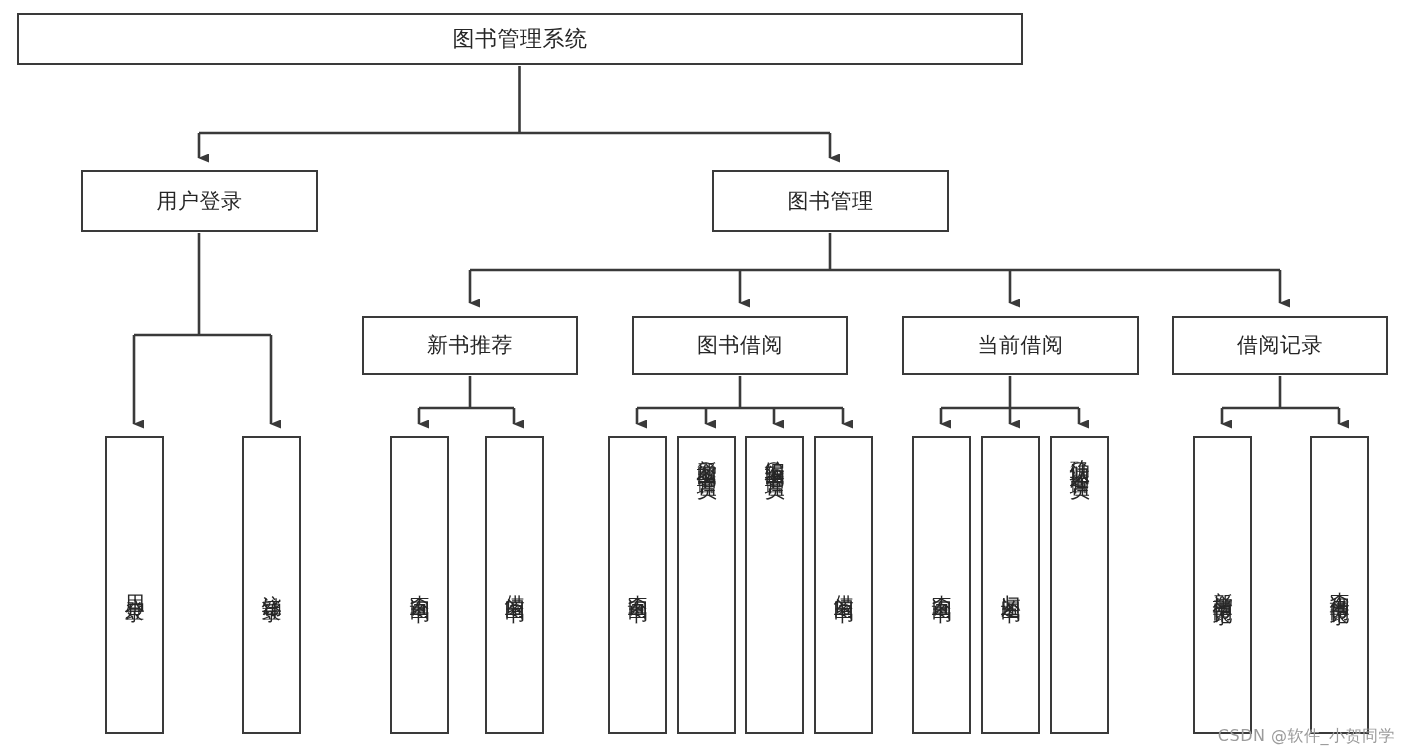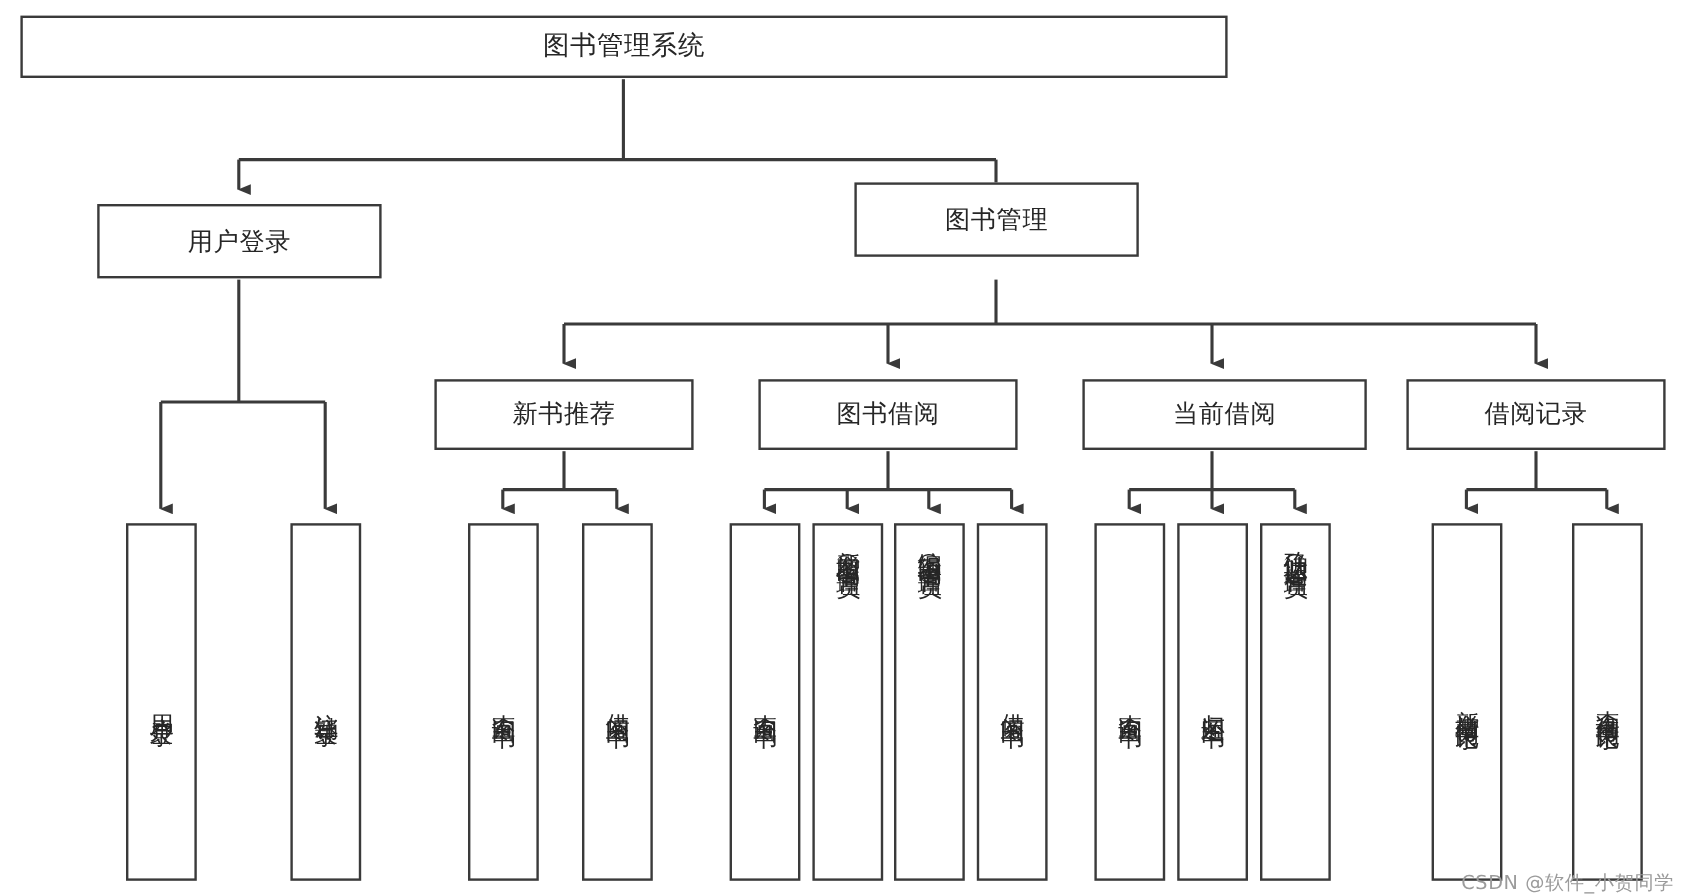--- a/index.html
+++ b/index.html
@@ -135,21 +135,21 @@
     </g>
   </svg>
 
   <div class="node horiz root" style="left:17px; top:13px; width:1006px; height:52px;">
     <span class="label">图书管理系统</span>
   </div>
 
   <div class="node horiz" style="left:81px; top:170px; width:237px; height:62px;">
     <span class="label">用户登录</span>
   </div>
-  <div class="node horiz" style="left:712px; top:152px; width:237px; height:62px;">
+  <div class="node horiz" style="left:712px; top:170px; width:237px; height:62px;">
     <span class="label">图书管理</span>
   </div>
 
   <div class="node horiz" style="left:362px; top:316px; width:216px; height:59px;">
     <span class="label">新书推荐</span>
   </div>
   <div class="node horiz" style="left:632px; top:316px; width:216px; height:59px;">
     <span class="label">图书借阅</span>
   </div>
   <div class="node horiz" style="left:902px; top:316px; width:237px; height:59px;">

